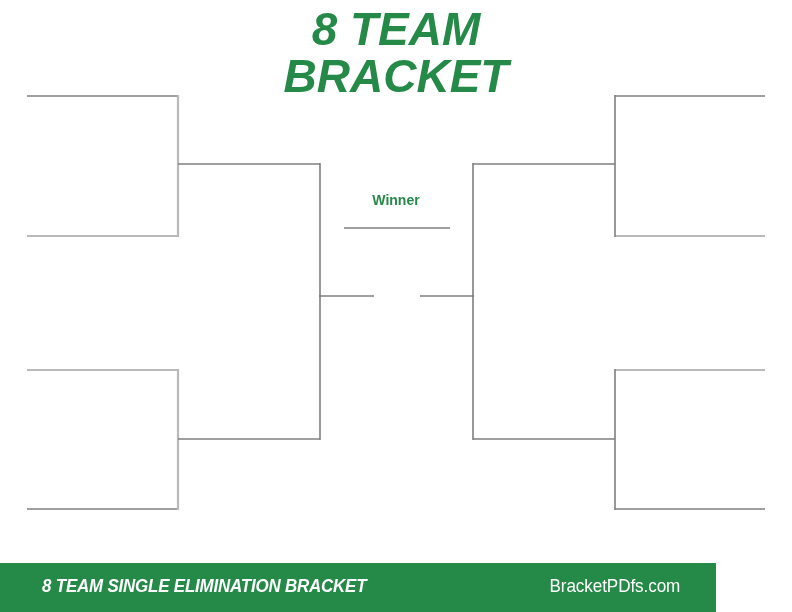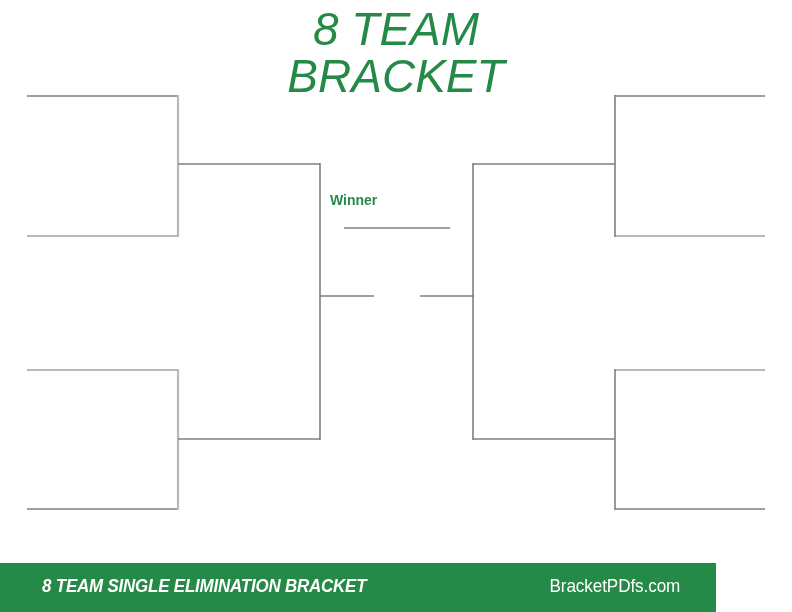--- a/index.html
+++ b/index.html
@@ -20,21 +20,21 @@
 
   
   #title {
     position: absolute;
     left: 0;
     top: 6px;
     width: 792px;
     text-align: center;
     font-size: 46px;
     line-height: 47px;
-    font-weight: normal;
+    font-weight: bold;
     font-style: italic;
     color: #258a48;
     letter-spacing: 0px;
     white-space: pre-line;
   }
 
   
   #bracket {
     position: absolute;
     left: 0;
@@ -55,21 +55,21 @@
     stroke: #7f7f7f;
     stroke-width: 1.4;
   }
 
   
   #winner-label {
     position: absolute;
     left: 330px;
     top: 192px;
     width: 132px;
-    text-align: left;
+    text-align: center;
     font-size: 14px;
     font-weight: bold;
     color: #258a48;
   }
 
   
   #footer {
     position: absolute;
     left: 0;
     top: 563px;

